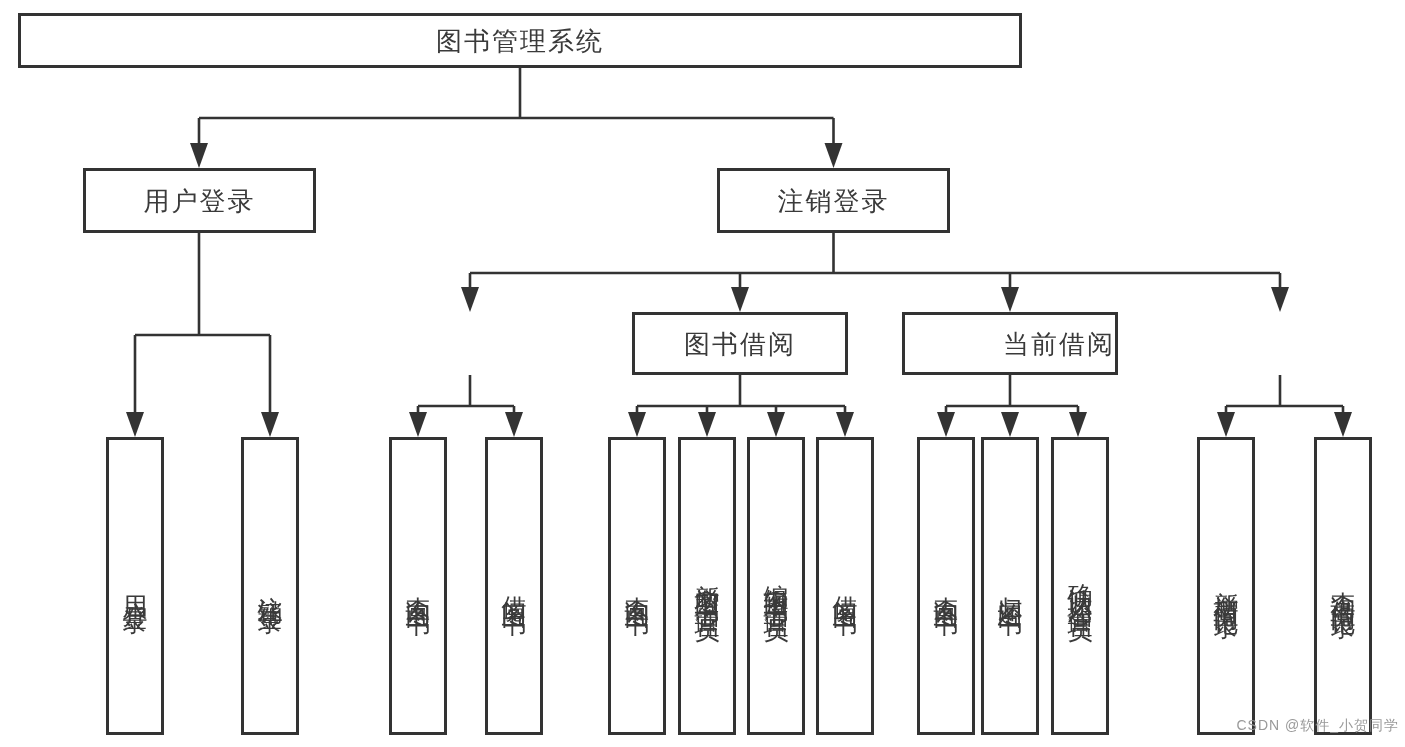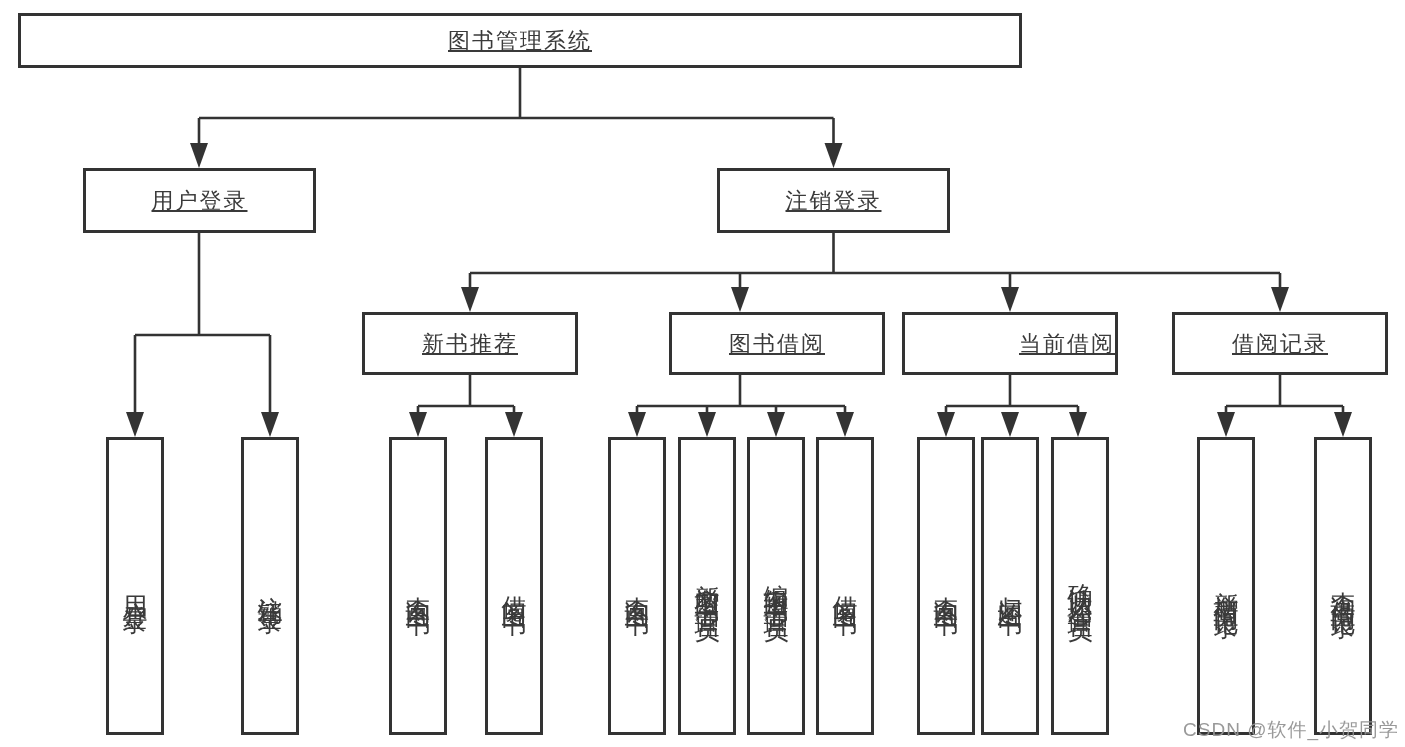--- a/index.html
+++ b/index.html
@@ -21,43 +21,42 @@
     box-sizing: border-box;
     border: 3px solid #333333;
     background: #ffffff;
     display: flex;
     align-items: center;
     justify-content: center;
     color: #3a3a3a;
     z-index: 2;
   }
   .hlabel {
-    font-size: 22px;
+    font-size: 26px;
     letter-spacing: 2px;
     line-height: 1;
     white-space: nowrap;
-    text-decoration: underline;
   }
   .root  { left: 18px;  top: 13px;  width: 1004px; height: 55px; }
   .l2    { top: 168px; width: 233px; height: 65px; }
   .l3    { top: 312px; width: 216px; height: 63px; }
   .leaf  { top: 437px; width: 58px;  height: 298px; }
   .vlabel {
     writing-mode: vertical-rl;
     text-orientation: mixed;
     font-size: 25px;
     letter-spacing: 5px;
     line-height: 1;
     color: #3a3a3a;
   }
   .watermark {
     position: absolute;
     right: 6px;
-    bottom: 4px;
-    font-size: 19px;
+    bottom: 12px;
+    font-size: 14px;
     letter-spacing: 1px;
     color: rgba(148, 148, 148, 0.95);
     z-index: 5;
     white-space: nowrap;
   }
 </style>
 </head>
 <body>
 
 <div class="canvas">
@@ -99,31 +98,25 @@
     <span class="hlabel">图书管理系统</span>
   </div>
 
   <div class="box l2" style="left:83px;">
     <span class="hlabel">用户登录</span>
   </div>
   <div class="box l2" style="left:717px;">
     <span class="hlabel">注销登录</span>
   </div>
 
-  <div class="box l3" style="left:362px;">
-    <span class="hlabel">新书推荐</span>
-  </div>
-  <div class="box l3" style="left:632px;margin-left:37px;">
+  <div class="box l3" style="left:632px;">
     <span class="hlabel">图书借阅</span>
   </div>
   <div class="box l3" style="left:902px;justify-content:flex-end;">
     <span class="hlabel">当前借阅</span>
-  </div>
-  <div class="box l3" style="left:1172px;">
-    <span class="hlabel">借阅记录</span>
   </div>
 
   <div class="box leaf" style="left:106px;">
     <span class="vlabel">用户登录</span>
   </div>
   <div class="box leaf" style="left:241px;">
     <span class="vlabel">注销登录</span>
   </div>
   <div class="box leaf" style="left:389px;">
     <span class="vlabel">查询图书</span>

